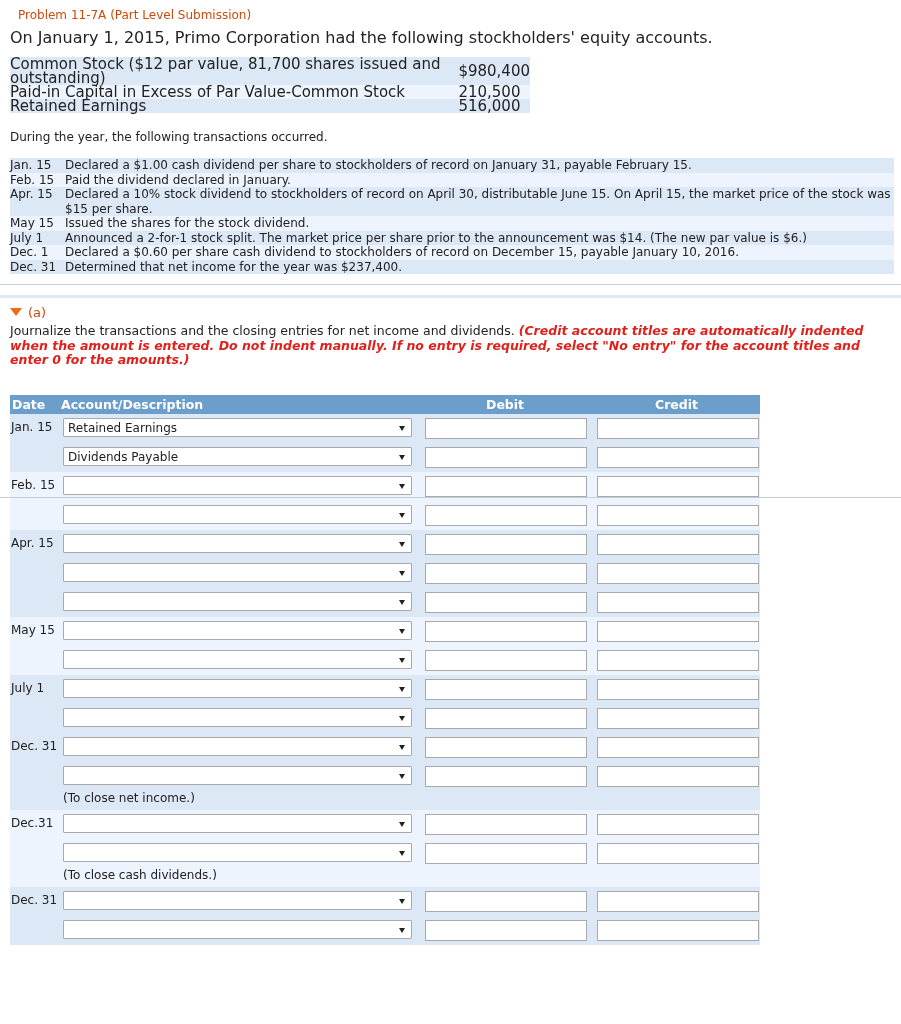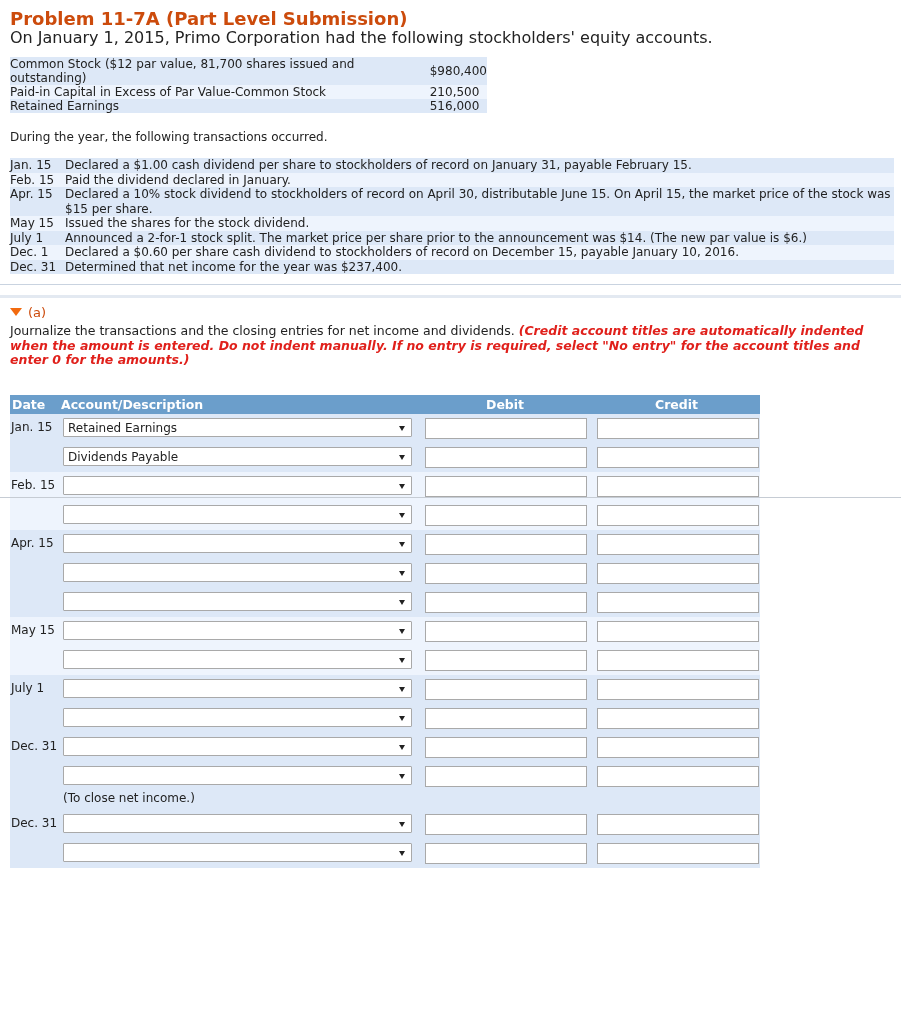--- a/index.html
+++ b/index.html
@@ -1,20 +1,20 @@
 <!DOCTYPE html>
 <html><head>
 <meta charset="utf-8">
 <style>
   html, body { margin:0; padding:0; background:#ffffff; }
   body { width:901px; height:1024px; overflow:hidden; position:relative;
          font-family:"DejaVu Sans", "Liberation Sans", sans-serif; font-size:12px; color:#222; }
-  .title { position:absolute; left:10px; top:8px; color:#cc4b0c; font-weight:bold; font-size:18px; }
+  .title { position:absolute; left:18px; top:8px; color:#cc4b0c; font-weight:normal; font-size:12px; }
   .intro { position:absolute; left:10px; top:28px; font-size:16px; }
-  .equity { position:absolute; left:10px; top:57px; width:477px; border-collapse:collapse; font-size:12px; }
+  .equity { position:absolute; left:10px; top:57px; width:520px; border-collapse:collapse; font-size:15px; }
   .equity td { padding:0 0 0 0; height:14px; line-height:14px; }
   .equity tr:nth-child(odd) td { background:#dde8f7; }
   .equity tr:nth-child(even) td { background:#eef4fd; }
   .equity td.amt { text-align:left; white-space:nowrap; }
   .during { position:absolute; left:10px; top:130px; font-size:12px; }
   .trans { position:absolute; left:10px; top:158px; width:884px; border-collapse:collapse; font-size:12px; }
   .trans td { padding:0; line-height:14.5px; vertical-align:top; }
   .trans tr:nth-child(odd) td { background:#dde8f7; }
   .trans tr:nth-child(even) td { background:#eef4fd; }
   .trans td.d { width:55px; white-space:nowrap; }
@@ -238,20 +238,42 @@
             <span class="val"></span>
             <span class="arrow"></span>
           </div>
           <input type="text" class="inp deb" value="" style="">
           <input type="text" class="inp cre" value="" style="">
         </div>
         <div class="note">
           <span>(To close net income.)</span>
         </div>
       </div>
+      <div class="grp light">
+        <div class="line">
+          <div class="date">Dec.31</div>
+          <div class="sel">
+            <span class="val"></span>
+            <span class="arrow"></span>
+          </div>
+          <input type="text" class="inp deb" value="" style="">
+          <input type="text" class="inp cre" value="" style="">
+        </div>
+        <div class="line">
+          <div class="sel">
+            <span class="val"></span>
+            <span class="arrow"></span>
+          </div>
+          <input type="text" class="inp deb" value="" style="">
+          <input type="text" class="inp cre" value="" style="">
+        </div>
+        <div class="note">
+          <span>(To close cash dividends.)</span>
+        </div>
+      </div>
       <div class="grp dark">
         <div class="line">
           <div class="date">Dec. 31</div>
           <div class="sel">
             <span class="val"></span>
             <span class="arrow"></span>
           </div>
           <input type="text" class="inp deb" value="" style="">
           <input type="text" class="inp cre" value="" style="">
         </div>

